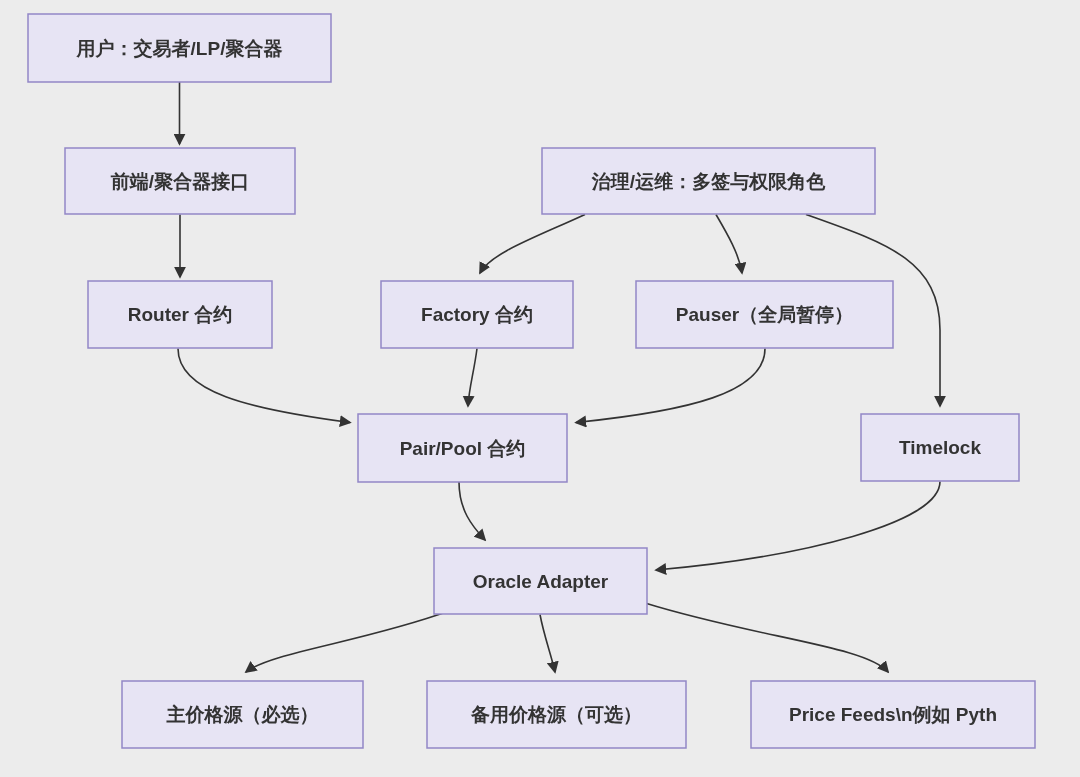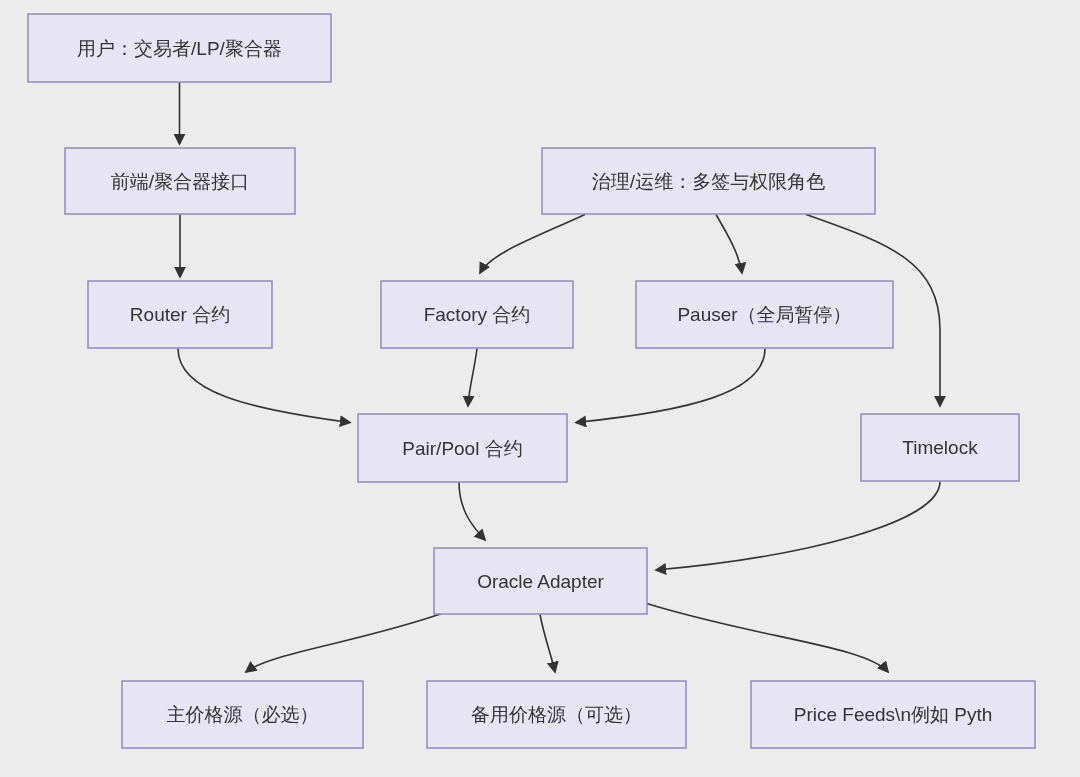--- a/index.html
+++ b/index.html
@@ -7,20 +7,21 @@
     padding: 0;
     width: 1080px;
     height: 777px;
     background: #ececec;
     overflow: hidden;
   }
   .canvas-wrap {
     position: relative;
     width: 1080px;
     height: 748px;
+    font-weight: bold;
   }
   svg.flowchart {
     display: block;
     width: 1080px;
     height: 777px;
     font-family: "Liberation Sans", "DejaVu Sans", sans-serif;
   }
   .node-rect {
     fill: #e7e4f4;
     stroke: #9287c6;

